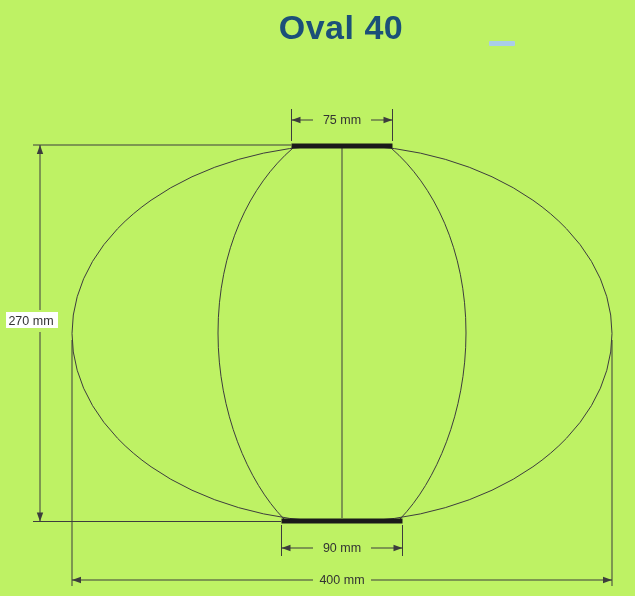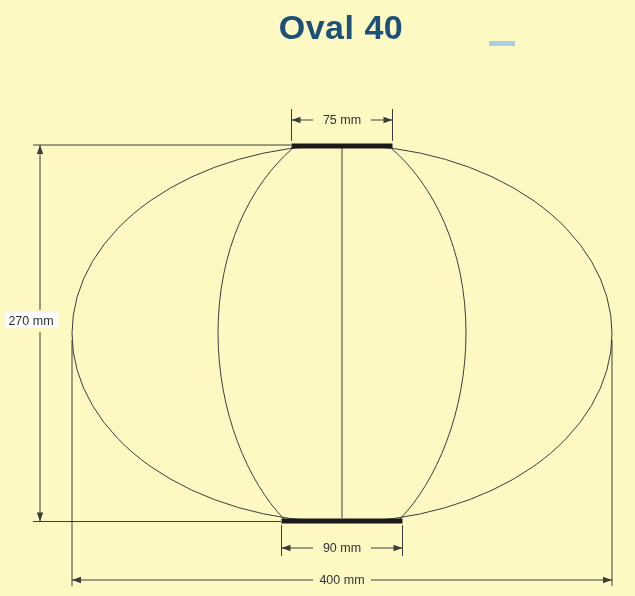--- a/index.html
+++ b/index.html
@@ -8,21 +8,21 @@
     background: #ffffff;
     width: 635px;
     height: 596px;
     overflow: hidden;
     font-family: "Liberation Sans", sans-serif;
   }
   .stage {
     position: relative;
     width: 635px;
     height: 596px;
-    background: #fef9c3;
+    background: #bef264;
   }
   svg text {
     font-family: "Liberation Sans", sans-serif;
   }
   .diagram-title {
     font-size: 34px;
     font-weight: 600;
     letter-spacing: 0.5px;
   }
   .dim-label {

